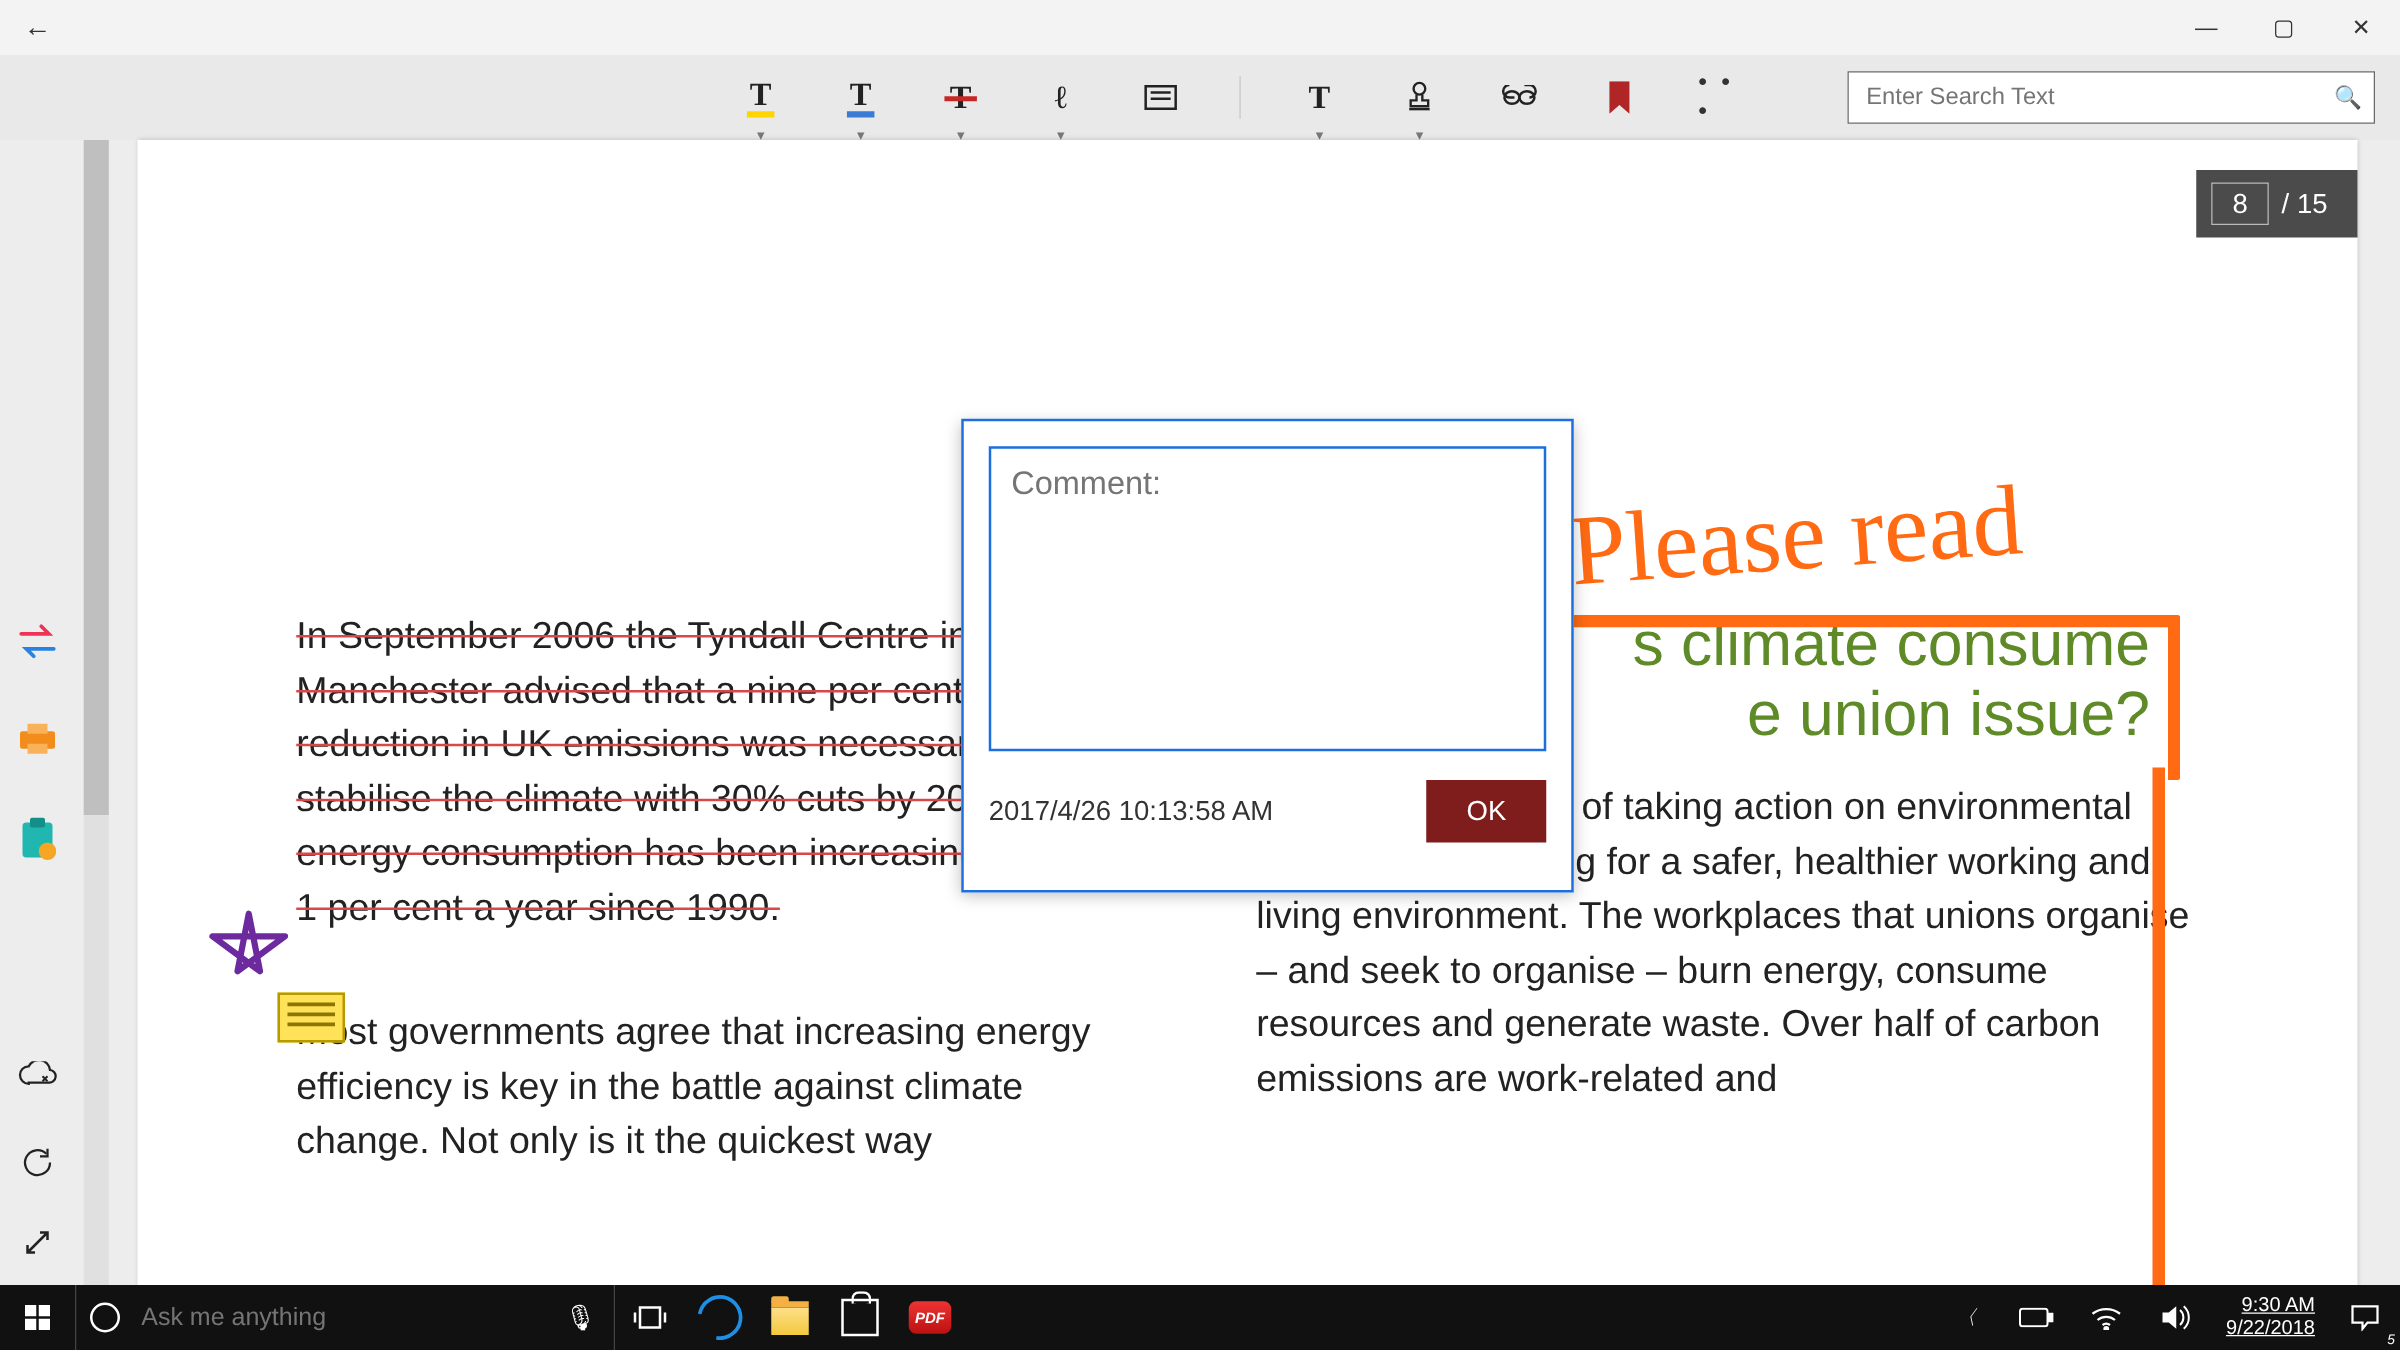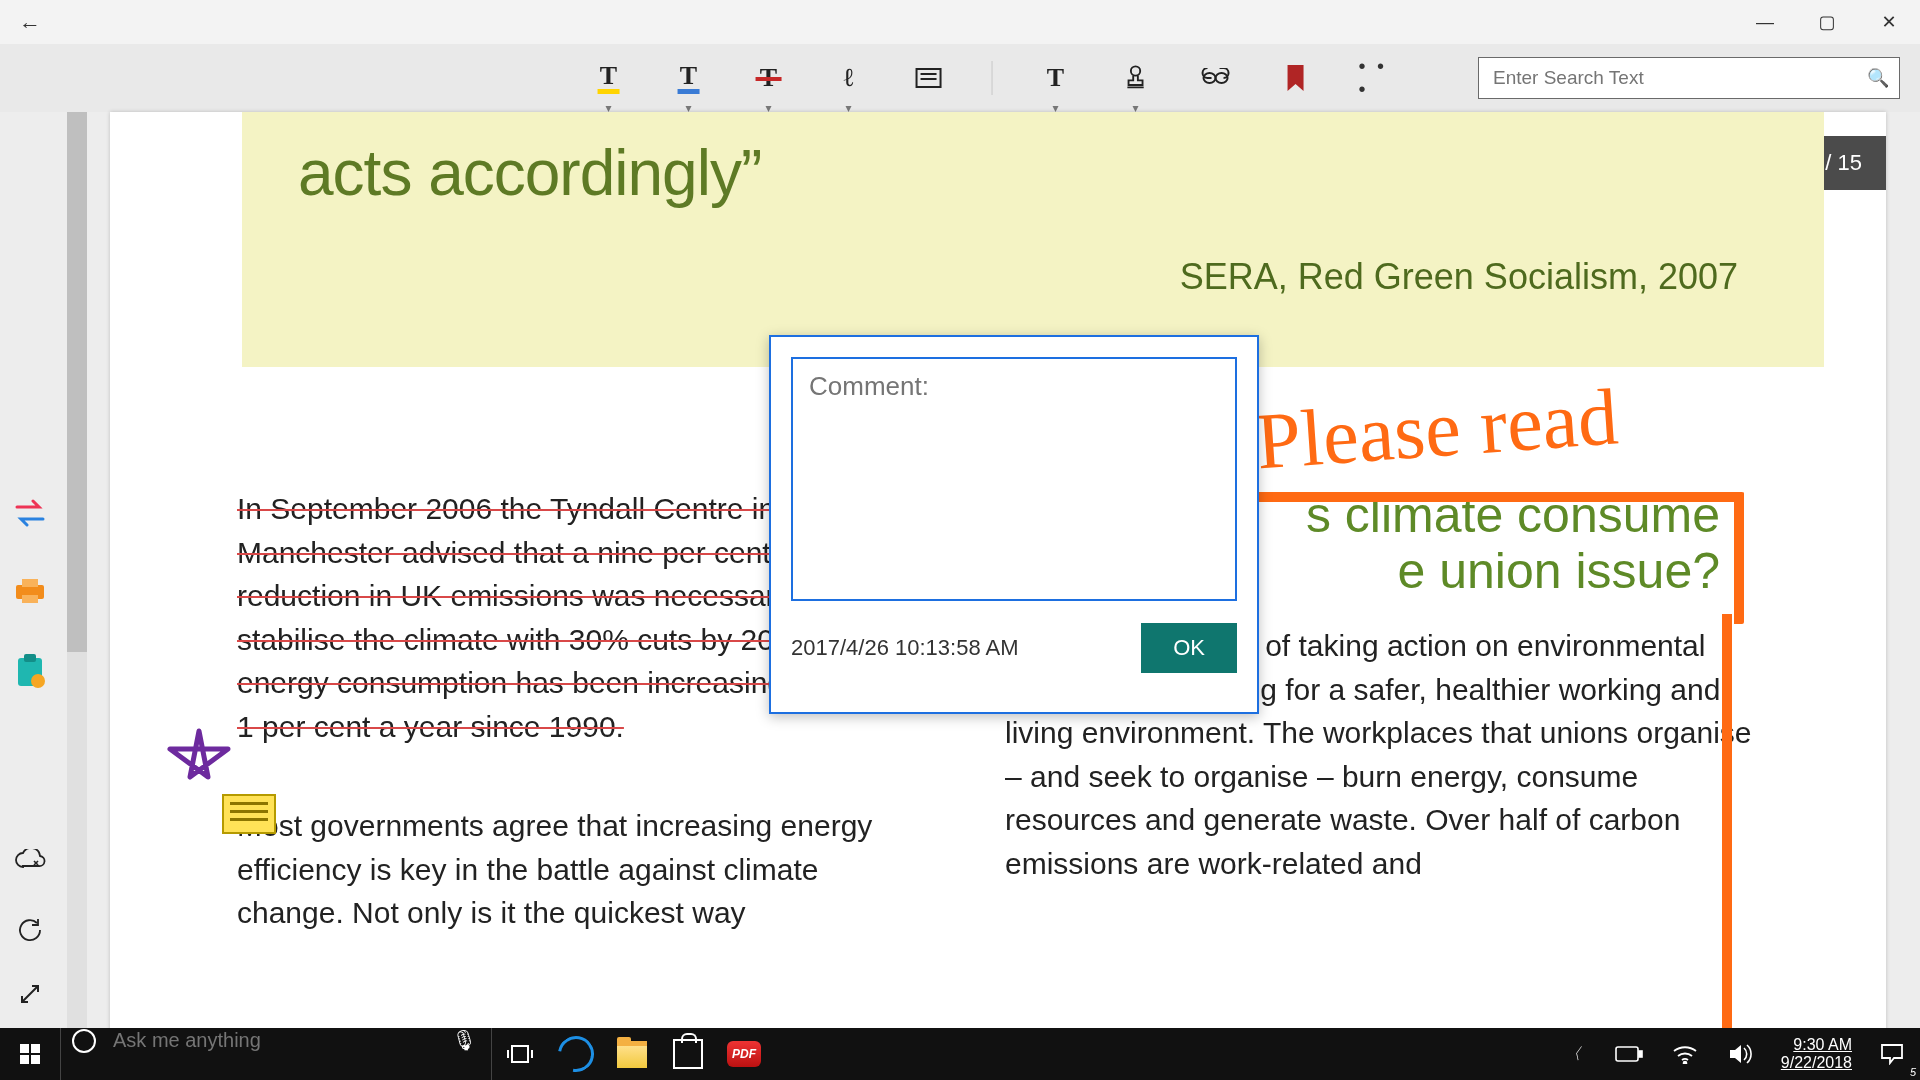--- a/index.html
+++ b/index.html
@@ -56,32 +56,32 @@
   .star { position: absolute; left: 52px; top: 615px; }
   .note-icon { width: 50px; height: 36px; background: #ffe257; border: 2px solid #b59a00; position: absolute; }
   .note-icon::before { content: ""; position: absolute; left: 6px; right: 6px; top: 6px; height: 3px; background: #8c7500; box-shadow: 0 8px 0 #8c7500, 0 16px 0 #8c7500; }
   .note1 { left: 112px; top: 682px; }
   .note2 { left: 1050px; top: 525px; outline: 3px solid #1d6fe0; outline-offset: 2px; }
   
   .dialog { position: absolute; left: 769px; top: 335px; width: 490px; height: 379px; background: #fff; border: 2px solid #1d6fe0; box-sizing: border-box; padding: 20px; z-index: 50; box-shadow: 0 3px 12px rgba(0,0,0,.25); }
   .dialog textarea { box-sizing: border-box; width: 100%; height: 244px; border: 2px solid #1d6fe0; font-size: 26px; padding: 12px 16px; resize: none; outline: none; font-family: inherit; color:#222;}
   .dialog-row { display: flex; align-items: center; justify-content: space-between; margin-top: 18px; }
   .dialog-row .ts { font-size: 22px; color: #333; }
-  .dialog-row .ok { background: #0f766e; color: #fff; border: none; font-size: 22px; padding: 12px 32px; cursor: pointer; }
+  .dialog-row .ok { background: #7f1d1d; color: #fff; border: none; font-size: 22px; padding: 12px 32px; cursor: pointer; }
   
   .sidestrip { position: absolute; left: 0; top: 112px; bottom: 38px; width: 60px; }
   .side-ic { position: absolute; left: 50%; transform: translateX(-50%); }
   
   .pagebadge { position: absolute; right: 0; top: 24px; height: 54px; background: rgba(50,50,50,.88); color: #fff; display: flex; align-items: center; padding: 0 24px 0 12px; font-size: 22px; }
   .pagebadge .cur { border: 1px solid #bbb; padding: 3px 16px; margin-right: 10px; }
   
   .taskbar { position: absolute; left: 0; right: 0; bottom: 0; height: 52px; background: #111; color: #fff; display: flex; align-items: center; }
   .taskbar .divider { width: 1px; height: 100%; background: #444; }
   .taskbar .start { width: 60px; display:flex; align-items:center; justify-content:center; font-size:18px;}
-  .taskbar .search-pill { flex: 0 0 420px; display: flex; align-items: flex-start; gap: 14px; padding-left: 10px; height: 100%; }
+  .taskbar .search-pill { flex: 0 0 420px; display: flex; align-items: center; gap: 14px; padding-left: 10px; height: 100%; }
   .taskbar .search-pill input { flex:1; background: transparent; border: none; color: #ccc; font-size: 20px; outline: none; }
   .taskbar .task-ic { width: 56px; height: 100%; display:flex; align-items:center; justify-content:center; font-size: 22px; font-style: italic; }
   .taskbar .right { margin-left: auto; display:flex; align-items:center; height:100%; }
   .taskbar .clock { font-size: 16px; line-height: 1.15; text-align: right; padding: 0 12px; text-decoration: underline; }
   
   .edge-ic { width: 30px; height: 30px; border: 3px solid #1d8fe4; border-radius: 50%; border-left-color: transparent; transform: rotate(-35deg); }
   .files-ic { width: 30px; height: 22px; background: linear-gradient(#ffe08a,#f2c93e); border-top: 5px solid #f4b042; position: relative; }
   .files-ic::before { content:""; position:absolute; left:0; top:-9px; width:14px; height:5px; background:#f4b042; border-radius:2px 2px 0 0;}
   .store-ic { width: 26px; height: 26px; border: 2px solid #fff; position: relative; }
   .store-ic::before { content:""; position:absolute; top:-8px; left:6px; width:12px; height:8px; border:2px solid #fff; border-bottom:none; border-radius:6px 6px 0 0;}
@@ -202,27 +202,20 @@
     </div>
   </div>
 
   <div class="page">
 
     <div class="pagebadge">
       <span class="cur">8</span>
       <span>/ 15</span>
     </div>
 
-    <div class="quote">
-      <div class="quote-inner">
-        <div style="height:130px"></div>
-        <div class="quote-text">acts accordingly”</div>
-        <div class="quote-attr">SERA, Red Green Socialism, 2007</div>
-      </div>
-    </div>
 
     <div class="heading">
       <span>s</span> <span>climate consume</span><br>
       <span>e</span> <span>union issue?</span>
     </div>
 
     <div class="col left">
       <div class="strike">In September 2006 the Tyndall Centre in Manchester advised that a nine per cent annual reduction in UK emissions was necessary to stabilise the climate with 30% cuts by 2010”. UK energy consumption has been increasing by about 1 per cent a year since 1990.</div>
       <div class="para2">Most governments agree that increasing energy efficiency is key in the battle against climate change. Not only is it the quickest way</div>
     </div>

